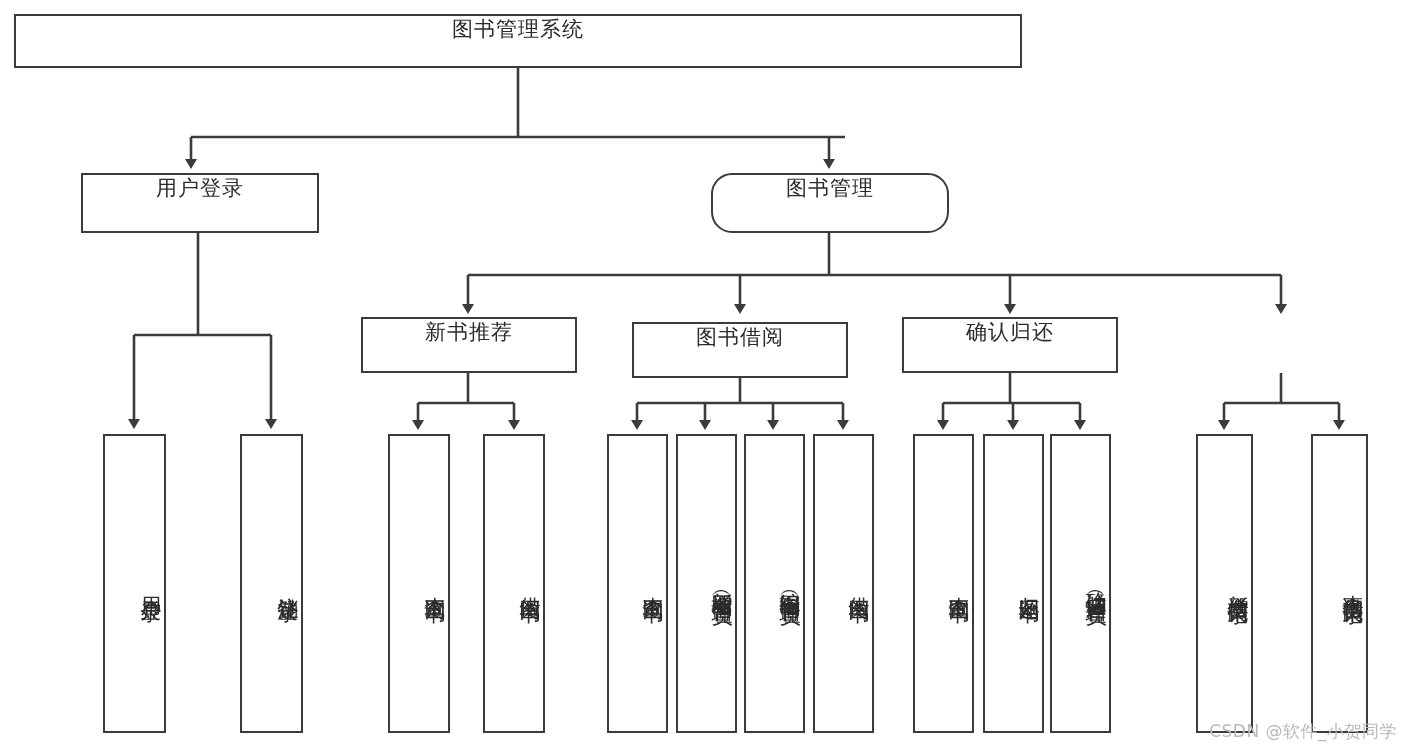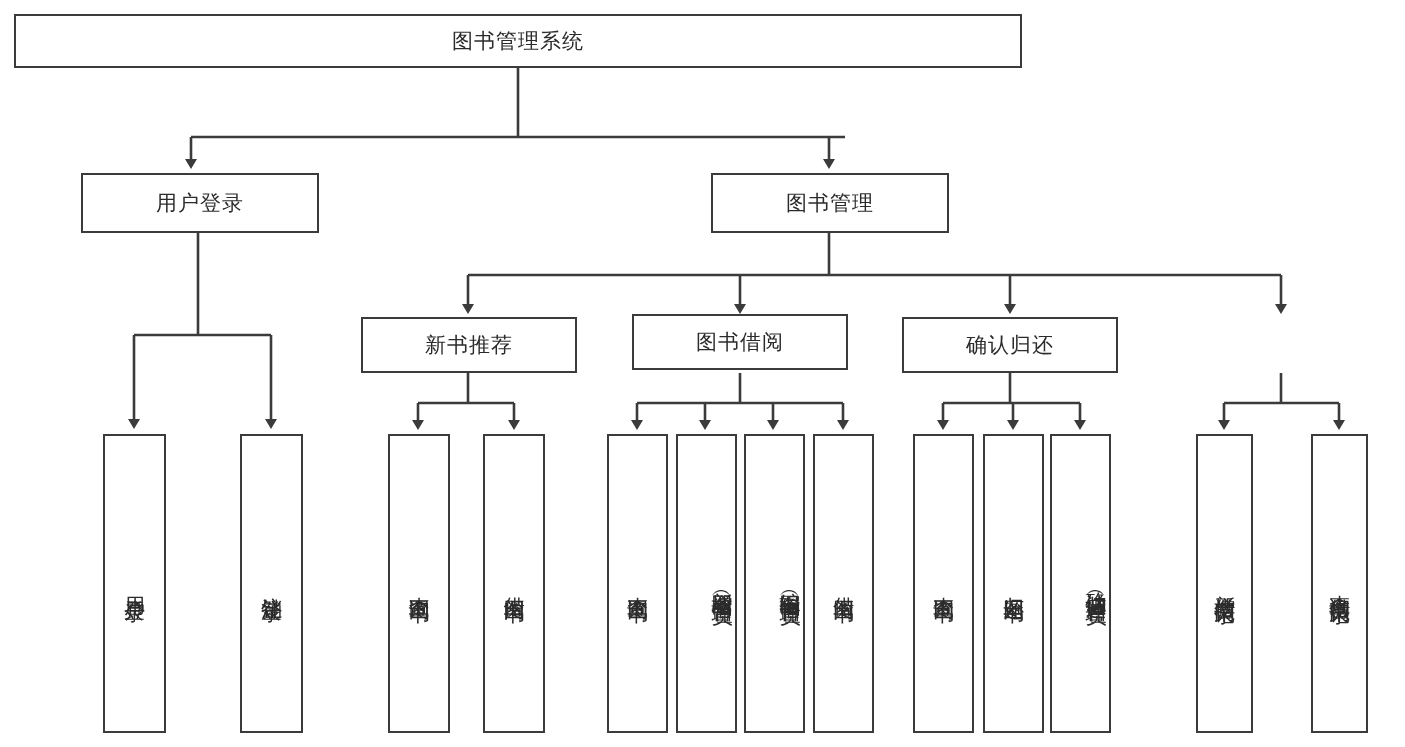--- a/index.html
+++ b/index.html
@@ -18,21 +18,20 @@
     background: #ffffff;
     overflow: hidden;
   }
   .node {
     position: absolute;
     box-sizing: border-box;
     border: 2px solid #3b3b3b;
     background: #ffffff;
     color: #2b2b2b;
     display: flex;
-    align-items: center;
     justify-content: center;
     text-align: center;
     line-height: 1.25;
     font-weight: 400;
   }
   .node.h {
     font-size: 21px;
     letter-spacing: 1px;
   }
   .node.v {
@@ -122,29 +121,29 @@
   </svg>
 
   <div class="node h" style="left:14px; top:14px; width:1008px; height:54px;">
     <span>图书管理系统</span>
   </div>
 
   <div class="node h" style="left:81px; top:173px; width:238px; height:60px;">
     <span>用户登录</span>
   </div>
 
-  <div class="node h" style="left:711px; top:173px; width:238px; height:60px;">
+  <div class="node h" style="left:711px; top:173px; width:238px; height:60px;border-radius:21px;">
     <span>图书管理</span>
   </div>
 
   <div class="node h" style="left:361px; top:317px; width:216px; height:56px;">
     <span>新书推荐</span>
   </div>
 
-  <div class="node h" style="left:632px; top:314px; width:216px; height:56px;">
+  <div class="node h" style="left:632px; top:322px; width:216px; height:56px;">
     <span>图书借阅</span>
   </div>
 
   <div class="node h" style="left:902px; top:317px; width:216px; height:56px;">
     <span>确认归还</span>
   </div>
 
 
   <div class="node v" style="left:103px; top:434px; width:63px; height:299px;">
     <span>用户登录</span>
@@ -191,14 +190,15 @@
   </div>
 
   <div class="node v" style="left:1196px; top:434px; width:57px; height:299px;">
     <span>新增借阅记录</span>
   </div>
 
   <div class="node v" style="left:1311px; top:434px; width:57px; height:299px;">
     <span>查询借阅记录</span>
   </div>
 
+  <div id="watermark">CSDN @软件_小贺同学</div>
 
 </div>
 
 </body></html>

